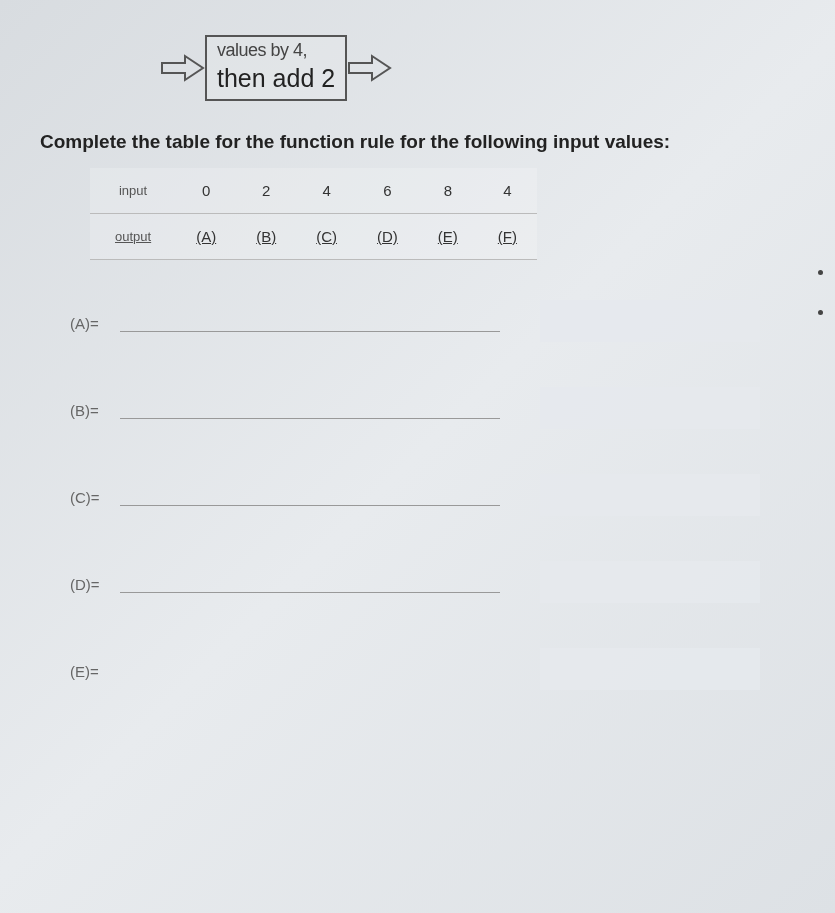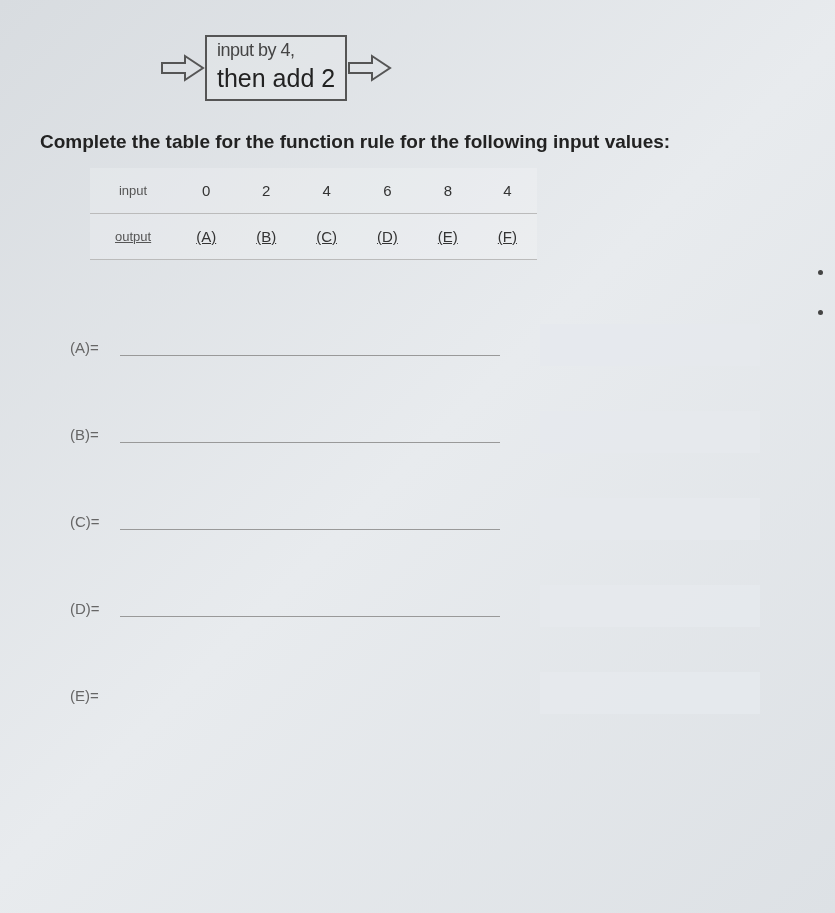--- a/index.html
+++ b/index.html
@@ -47,21 +47,21 @@
     .instruction {
       font-size: 19px;
       font-weight: bold;
       color: #222;
       margin-bottom: 15px;
       margin-left: 10px;
     }
     .data-table {
       border-collapse: collapse;
       margin-left: 60px;
-      margin-bottom: 64px;
+      margin-bottom: 40px;
       background: rgba(255,255,255,0.2);
     }
     .data-table td, .data-table th {
       padding: 14px 20px;
       text-align: center;
       font-size: 15px;
       color: #333;
       border-bottom: 1px solid #bbb;
     }
     .data-table tr:last-child td { border-bottom: 1px solid #bbb; text-decoration: underline; }
@@ -113,21 +113,21 @@
 </head>
 <body>
 
 <div class="rule-box-container">
   <div class="arrow-left">
     <svg viewBox="0 0 45 30">
         <path d="M2 10 L25 10 L25 3 L43 15 L25 27 L25 20 L2 20 Z" fill="none" stroke="#555" stroke-width="2"></path>
       </svg>
   </div>
   <div class="rule-box">
-    <div class="rule-line1">input by 4,</div>
+    <div class="rule-line1">values by 4,</div>
     <div class="rule-line2">then add 2</div>
   </div>
   <div class="arrow-right">
     <svg viewBox="0 0 45 30">
         <path d="M2 10 L25 10 L25 3 L43 15 L25 27 L25 20 L2 20 Z" fill="none" stroke="#555" stroke-width="2"></path>
       </svg>
   </div>
 </div>
 
 <div class="instruction">Complete the table for the function rule for the following input values:</div>

